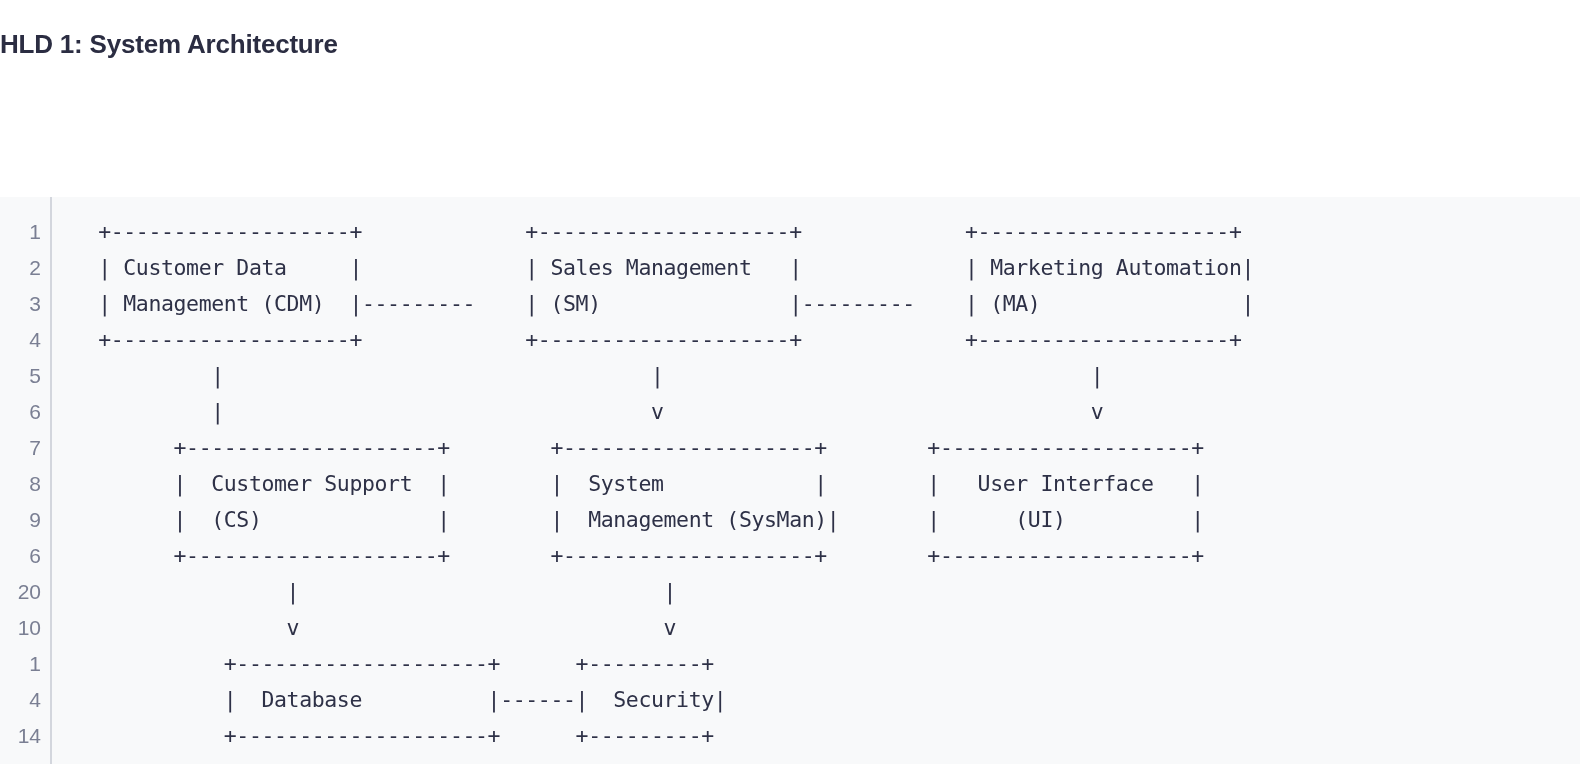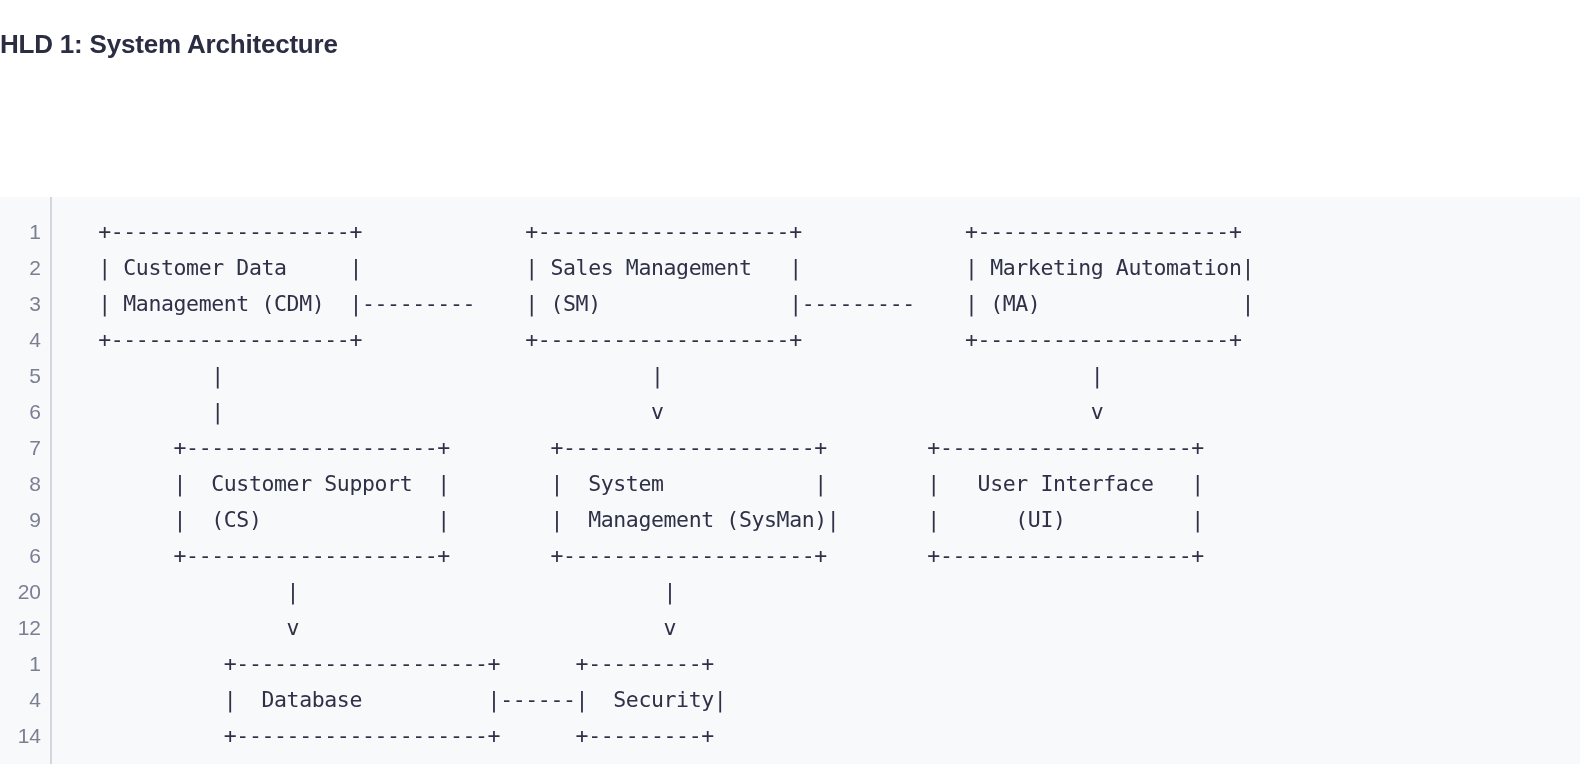--- a/index.html
+++ b/index.html
@@ -91,21 +91,21 @@
       <span class="ln">2</span>
       <span class="ln">3</span>
       <span class="ln">4</span>
       <span class="ln">5</span>
       <span class="ln">6</span>
       <span class="ln">7</span>
       <span class="ln">8</span>
       <span class="ln">9</span>
       <span class="ln">6</span>
       <span class="ln">20</span>
-      <span class="ln">12</span>
+      <span class="ln">10</span>
       <span class="ln">1</span>
       <span class="ln">4</span>
       <span class="ln">14</span>
     </div>
 
     <div class="code-area">
       <pre id="code-text">  +-------------------+             +--------------------+             +--------------------+
   | Customer Data     |             | Sales Management   |             | Marketing Automation|
   | Management (CDM)  |---------    | (SM)               |---------    | (MA)                |
   +-------------------+             +--------------------+             +--------------------+

